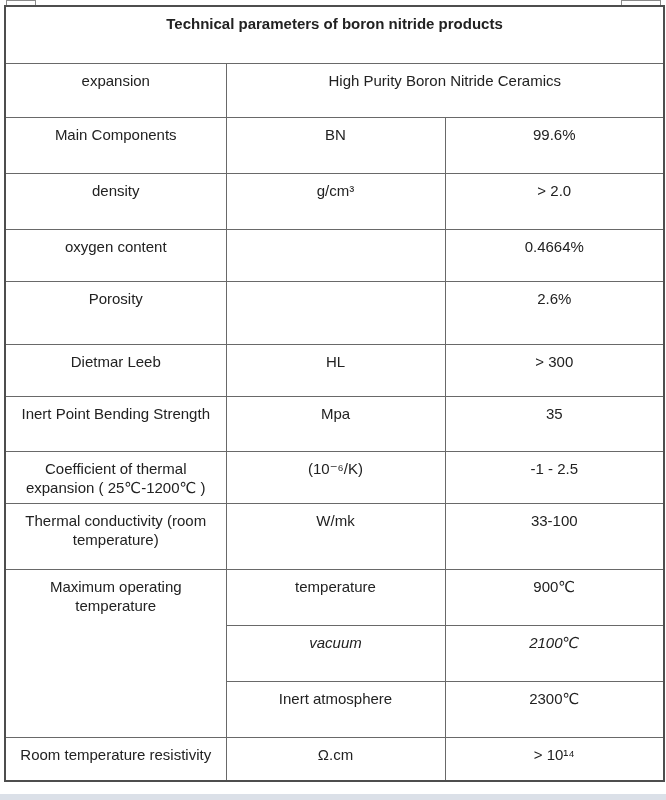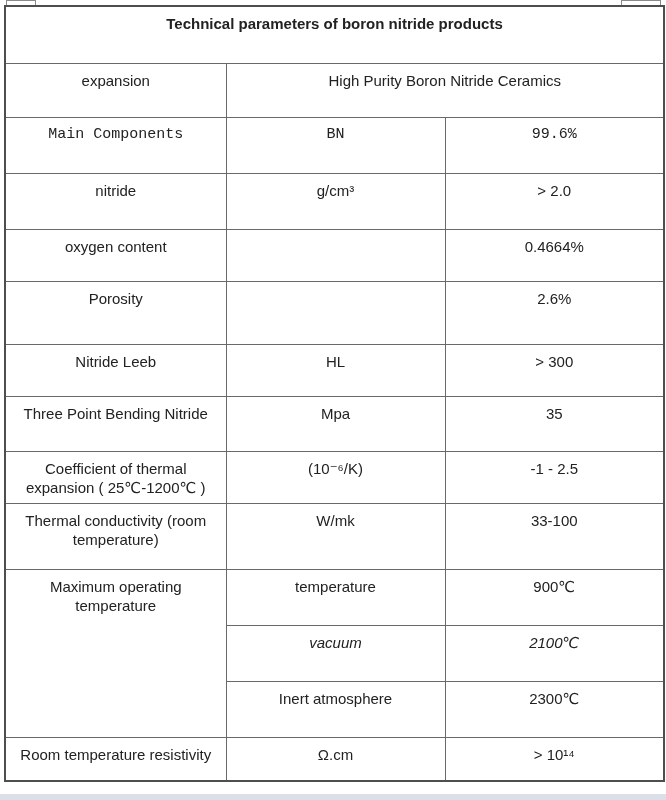--- a/index.html
+++ b/index.html
@@ -61,21 +61,21 @@
   td.title-cell {
     font-size: 21px;
     font-weight: bold;
     padding-top: 4px;
     color: #111111;
   }
 
   
   tr.r-title  { height: 57px; }
   tr.r-cat    { height: 54px; }
-  tr.r-main   { height: 56px; font-family: Liberation Mono, monospace; }
+  tr.r-main   { height: 56px; }
   tr.r-dens   { height: 56px; }
   tr.r-oxy    { height: 52px; }
   tr.r-por    { height: 63px; }
   tr.r-diet   { height: 52px; }
   tr.r-bend   { height: 55px; }
   tr.r-coef   { height: 52px; }
   tr.r-cond   { height: 66px; }
   tr.r-atm    { height: 56px; }
   tr.r-vac    { height: 56px; font-style: italic; }
   tr.r-inert  { height: 56px; }
@@ -103,45 +103,45 @@
       <td colspan="2">High Purity Boron Nitride Ceramics</td>
     </tr>
 
     <tr class="r-main">
       <td>Main Components</td>
       <td>BN</td>
       <td>99.6%</td>
     </tr>
 
     <tr class="r-dens">
-      <td>nitride</td>
+      <td>density</td>
       <td>g/cm³</td>
       <td>&gt; 2.0</td>
     </tr>
 
     <tr class="r-oxy">
       <td>oxygen content</td>
       <td></td>
       <td>0.4664%</td>
     </tr>
 
     <tr class="r-por">
       <td>Porosity</td>
       <td></td>
       <td>2.6%</td>
     </tr>
 
     <tr class="r-diet">
-      <td>Nitride Leeb</td>
+      <td>Dietmar Leeb</td>
       <td>HL</td>
       <td>&gt; 300</td>
     </tr>
 
     <tr class="r-bend">
-      <td>Three Point Bending Nitride</td>
+      <td>Inert Point Bending Strength</td>
       <td>Mpa</td>
       <td>35</td>
     </tr>
 
     <tr class="r-coef">
       <td>Coefficient of thermal expansion ( 25℃-1200℃ )</td>
       <td>(10⁻⁶/K)</td>
       <td>-1 - 2.5</td>
     </tr>
 

